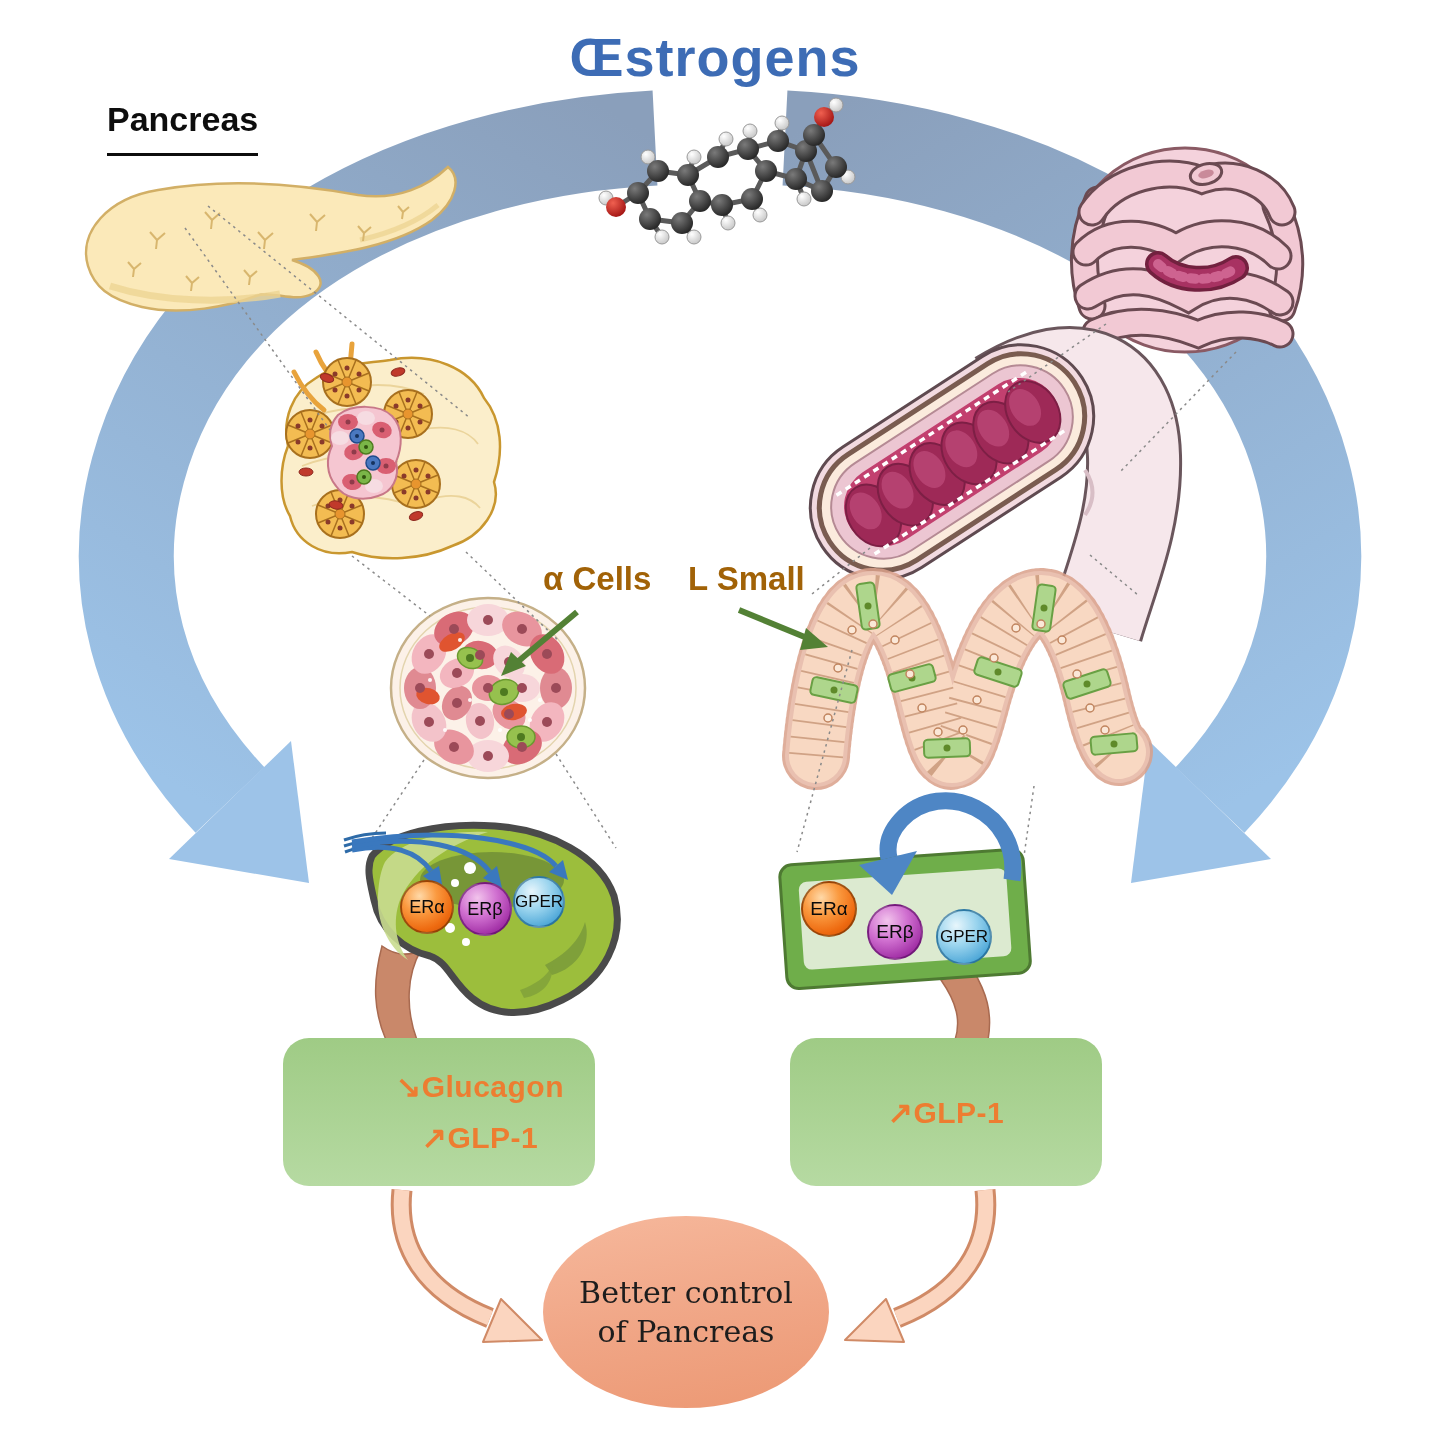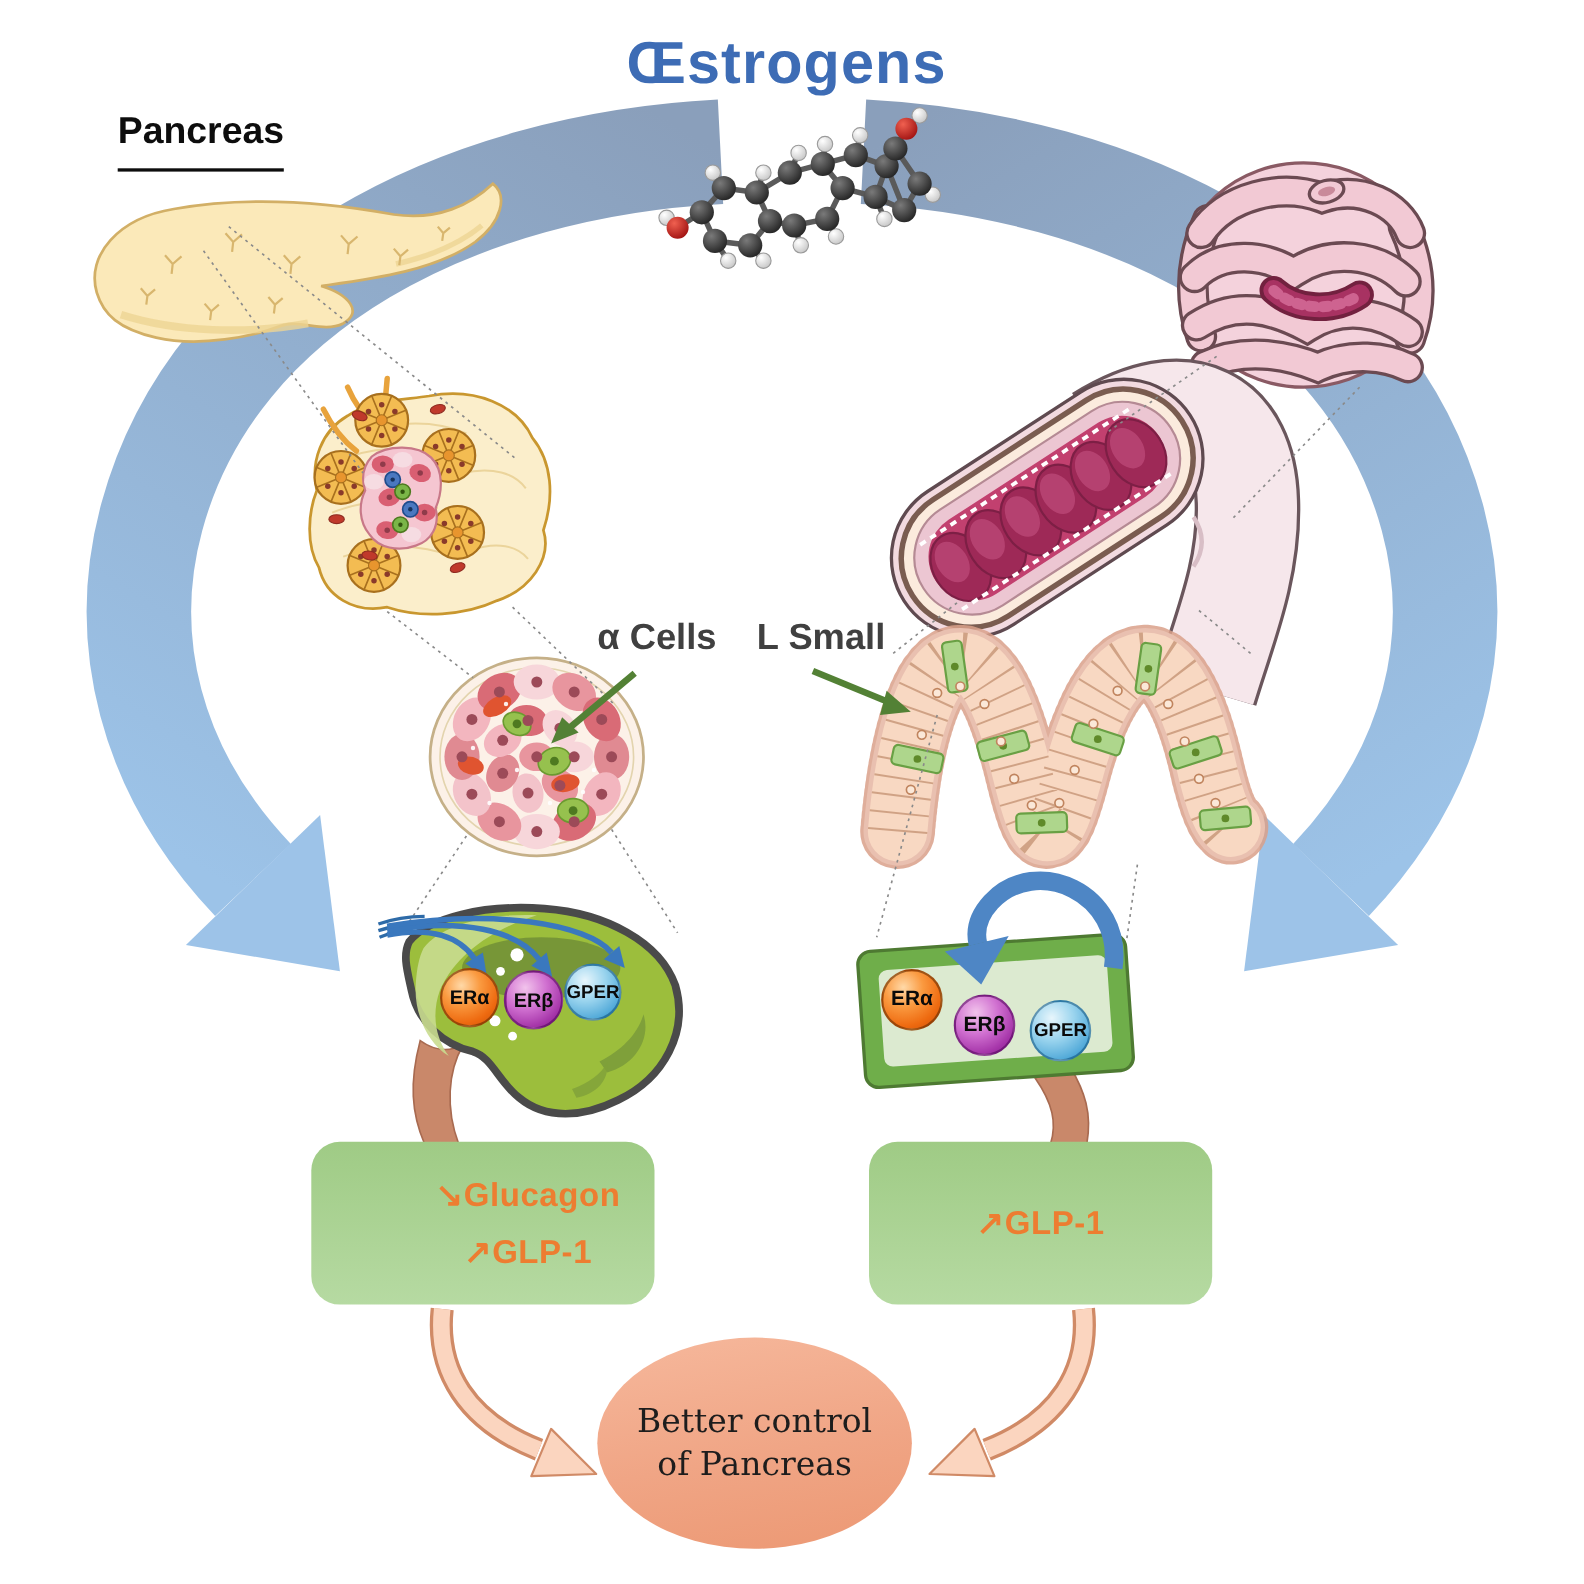--- a/index.html
+++ b/index.html
@@ -4,25 +4,25 @@
 <style>
   html,body{margin:0;padding:0;background:#ffffff;}
   body{width:1440px;height:1440px;font-family:"Liberation Sans",sans-serif;}
   .stage{position:relative;width:1440px;height:1440px;background:#fff;overflow:hidden;}
   svg.art{position:absolute;left:0;top:0;}
   .txt{position:absolute;white-space:nowrap;}
   .title{left:703px;top:26px;transform:translateX(-50%);font-size:54px;font-weight:600;color:#3D6CB5;letter-spacing:1px;margin-left:12px;}
   .organ-label{font-size:34px;font-weight:600;color:#0d0d0d;border-bottom:3px solid #0d0d0d;padding-bottom:14px;}
   .organ-label.pancreas{left:107px;top:100px;}
   .organ-label.intestine{left:1103px;top:98px;}
-  .cell-label{font-size:33px;color:#404040;font-weight:600;}
+  .cell-label{font-size:33px;color:#a16207;font-weight:600;}
   .cell-label.alpha{left:543px;top:560px;}
   .cell-label.lcell{left:688px;top:560px;}
   .sphere{position:absolute;border-radius:50%;display:flex;align-items:center;justify-content:center;
-          font-weight:bold;color:#0a0a0a;}
+          font-weight:normal;color:#0a0a0a;}
   .sph-o{background:radial-gradient(circle at 35% 28%, #FFD9A8 0%, #FA9A40 35%, #EE6A10 70%, #C84E08 100%);border:2px solid rgba(90,40,0,.55);}
   .sph-p{background:radial-gradient(circle at 35% 28%, #F2C4EC 0%, #D070D0 40%, #A433A8 75%, #7E1F86 100%);border:2px solid rgba(70,0,80,.5);}
   .sph-b{background:radial-gradient(circle at 35% 28%, #E8F6FC 0%, #9AD4EE 40%, #4FA8D8 78%, #2E86B8 100%);border:2px solid rgba(0,60,100,.45);}
   .box{position:absolute;width:312px;height:148px;border-radius:26px;
        background:linear-gradient(180deg,#9FCB85,#B6DAA2);
        display:flex;flex-direction:column;justify-content:center;gap:16px;}
   .box.left{left:283px;top:1038px;align-items:center;padding-left:82px;box-sizing:border-box;}
   .box.right{left:790px;top:1038px;align-items:center;}
   .box .ln{font-size:30px;font-weight:bold;color:#ED7D31;letter-spacing:.5px;}
   .ellipse{position:absolute;left:543px;top:1216px;width:286px;height:192px;border-radius:50%;

